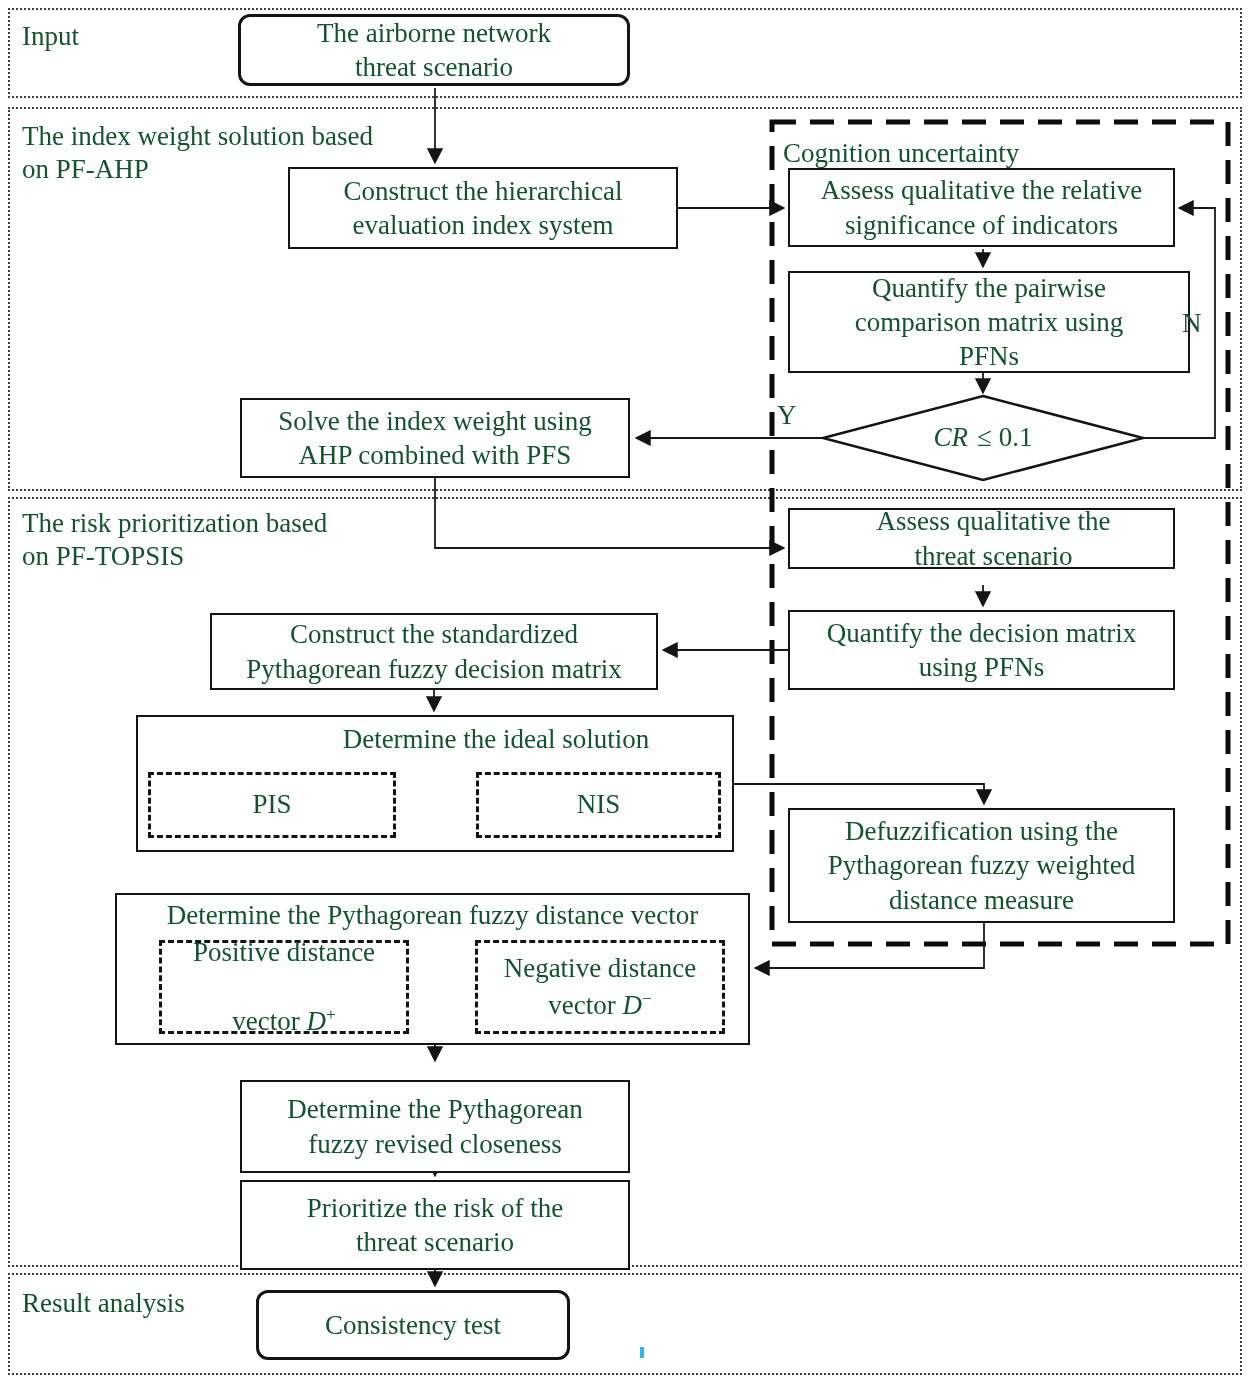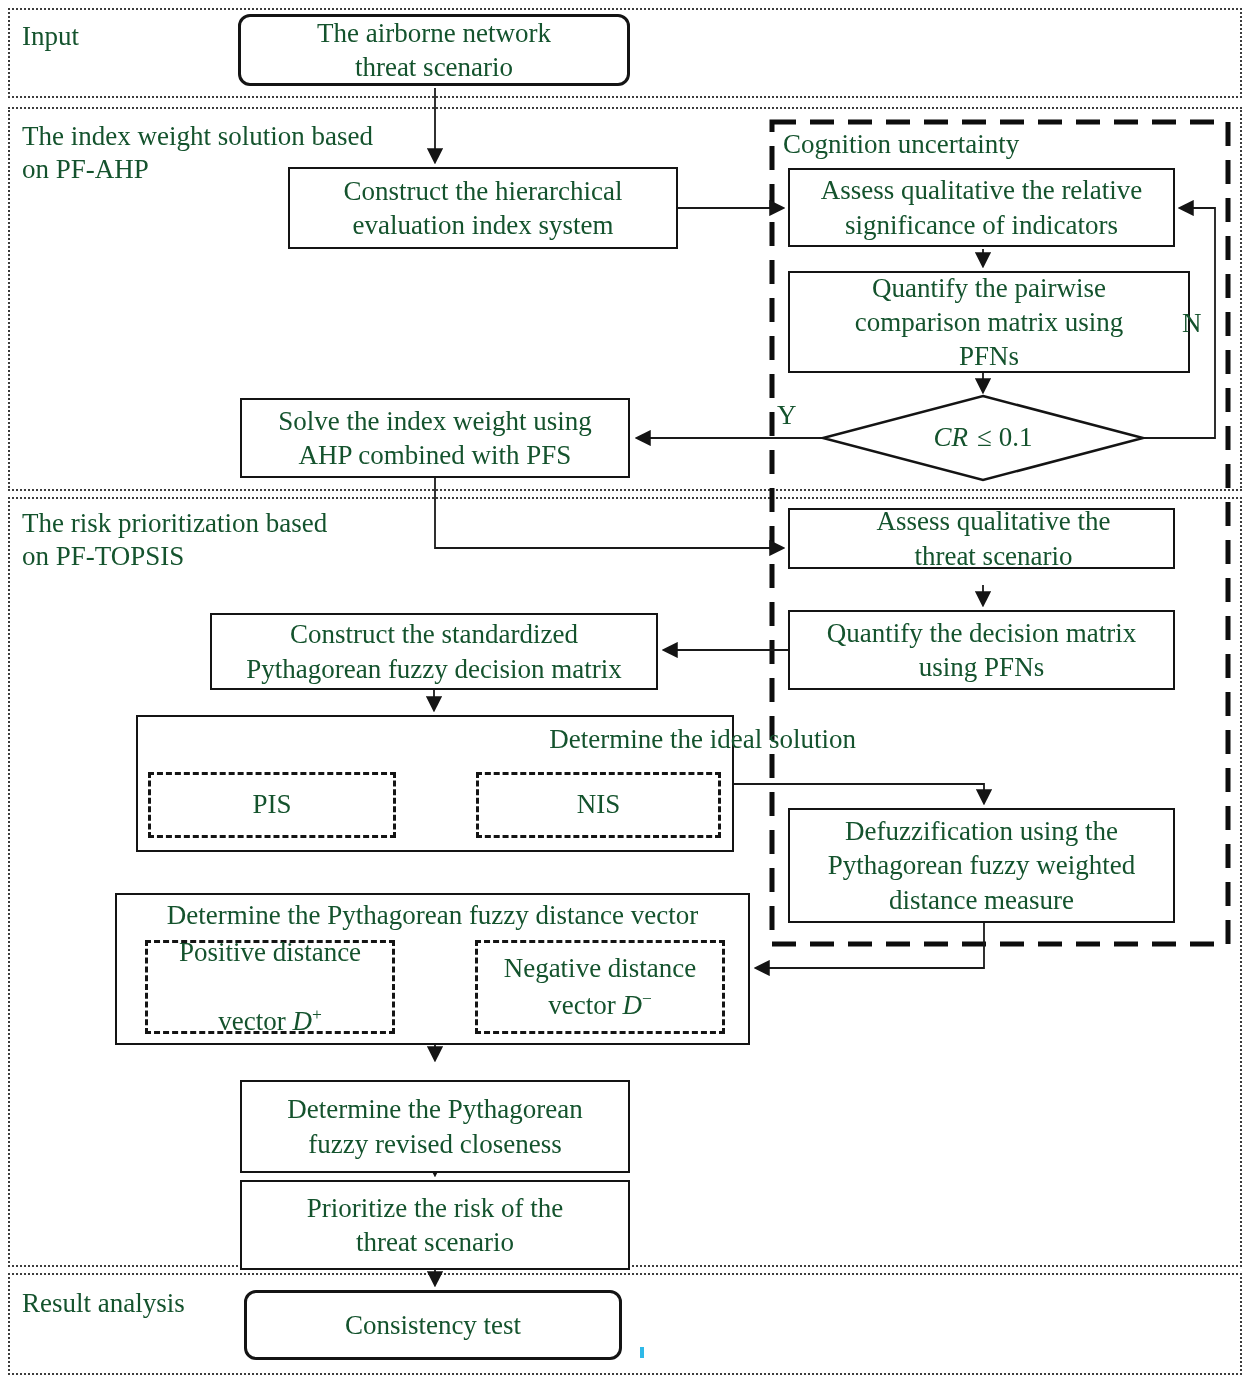--- a/index.html
+++ b/index.html
@@ -121,21 +121,21 @@
     <polygon points="983,396 1143,438 983,480 823,438" fill="#ffffff" stroke="#141414" stroke-width="2.5"></polygon>
   </svg>
 
   <div class="slabel" style="left:22px;top:20px;">Input</div>
   <div class="slabel" style="left:22px;top:120px;">The index weight solution based
 on PF-AHP</div>
   <div class="slabel" style="left:22px;top:507px;">The risk prioritization based
 on PF-TOPSIS</div>
   <div class="slabel" style="left:22px;top:1287px;">Result analysis</div>
 
-  <div class="slabel" style="left:783px;top:128px;">Cognition uncertainty</div>
+  <div class="slabel" style="left:783px;top:137px;">Cognition uncertainty</div>
 
   <div class="node rounded" style="left:238px;top:14px;width:392px;height:72px;">The airborne network
 threat scenario</div>
 
   <div class="node" style="left:240px;top:167px;width:390px;height:82px;margin-left:48px;">Construct the hierarchical
 evaluation index system</div>
 
   <div class="node" style="left:788px;top:168px;width:387px;height:79px;">Assess qualitative the relative
 significance of indicators</div>
 
@@ -155,46 +155,46 @@
   <div class="node" style="left:788px;top:508px;width:387px;height:61px;padding-left:24px;">Assess qualitative the
 threat scenario</div>
 
   <div class="node" style="left:788px;top:610px;width:387px;height:80px;">Quantify the decision matrix
 using PFNs</div>
 
   <div class="node" style="left:210px;top:613px;width:448px;height:77px;">Construct the standardized
 Pythagorean fuzzy decision matrix</div>
 
   <div class="node container-box" style="left:136px;top:715px;width:598px;height:137px;"></div>
-  <div class="ctitle" style="left:136px;top:724px;width:720px;text-align:right;">Determine the ideal solution</div>
+  <div class="ctitle" style="left:136px;top:724px;width:720px;">Determine the ideal solution</div>
   <div class="subdash" style="left:148px;top:772px;width:248px;height:66px;">PIS</div>
   <div class="subdash" style="left:476px;top:772px;width:245px;height:66px;">NIS</div>
 
   <div class="node" style="left:788px;top:808px;width:387px;height:115px;">Defuzzification using the
 Pythagorean fuzzy weighted
 distance measure</div>
 
   <div class="node container-box" style="left:115px;top:893px;width:635px;height:152px;"></div>
   <div class="ctitle" style="left:115px;top:900px;width:635px;">Determine the Pythagorean fuzzy distance vector</div>
-  <div class="subdash" style="left:145px;top:940px;width:250px;height:94px;gap:32px;">
+  <div class="subdash" style="left:159px;top:940px;width:250px;height:94px;gap:32px;">
     <span>Positive distance</span>
     <span>
       <span>vector</span>&nbsp;<span class="mvar">D</span><sup>+</sup>
     </span>
   </div>
   <div class="subdash" style="left:475px;top:940px;width:250px;height:94px;">
     <span>Negative distance</span>
     <span>
       <span>vector</span>&nbsp;<span class="mvar">D</span><sup>−</sup>
     </span>
   </div>
 
   <div class="node" style="left:240px;top:1065px;width:390px;height:93px;margin-top:15px;">Determine the Pythagorean
 fuzzy revised closeness</div>
 
   <div class="node" style="left:240px;top:1180px;width:390px;height:90px;">Prioritize the risk of the
 threat scenario</div>
 
-  <div class="node rounded" style="left:244px;top:1290px;width:378px;height:70px;">Consistency test</div>
+  <div class="node rounded" style="left:256px;top:1290px;width:314px;height:70px;">Consistency test</div>
 
   <div class="stray" style="left:640px;top:1347px;"></div>
 
 </div>
 
 </body></html>

